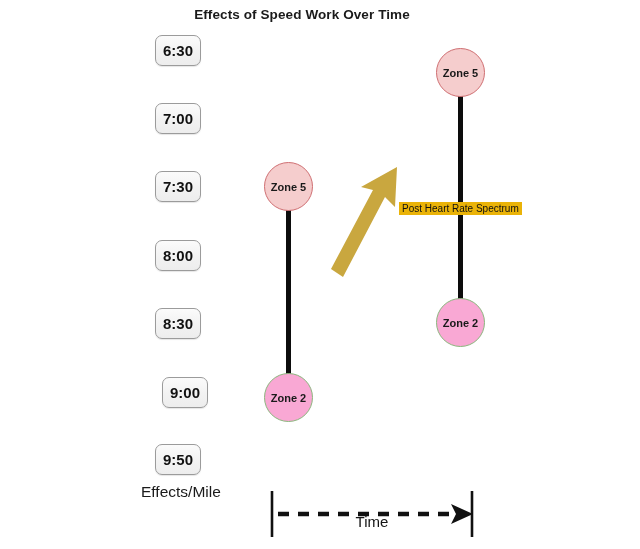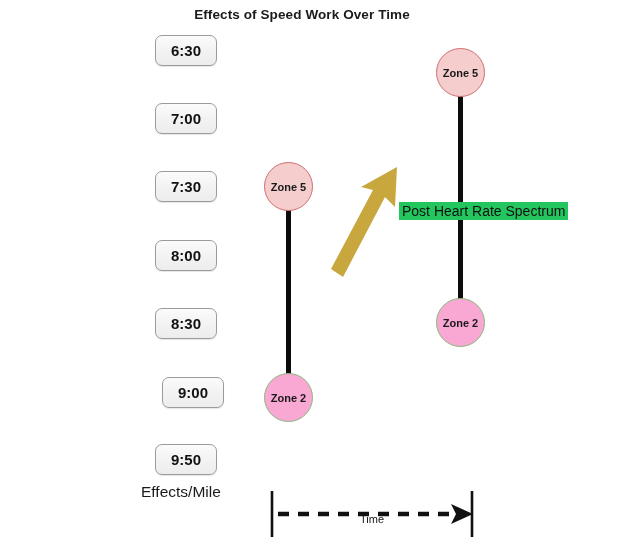--- a/index.html
+++ b/index.html
@@ -29,21 +29,21 @@
     text-align: center;
     font-size: 13.5px;
     font-weight: bold;
     color: #1a1a1a;
     letter-spacing: 0.1px;
   }
 
   
   .pace-box {
     position: absolute;
-    width: 62px;
+    width: 46px;
     height: 31px;
     box-sizing: border-box;
     border: 1.4px solid #9b9b9b;
     border-radius: 7px;
     background: linear-gradient(180deg, #fbfbfb 0%, #f2f2f2 55%, #ededed 100%);
     box-shadow: 0 1px 1px rgba(0,0,0,0.10);
     display: flex;
     align-items: center;
     justify-content: center;
     font-size: 15px;
@@ -81,24 +81,24 @@
     border: 1.6px solid #cf6f72;
   }
   .zone-node.low {
     background: #f9a8d4;
     border: 1.6px solid #8bb77e;
   }
 
   
   .spectrum-caption {
     position: absolute;
-    font-size: 14px;
+    font-size: 10px;
     color: #111111;
     white-space: nowrap;
-    background: #22c55e;
+    background: #eab308;
     padding: 1px 3px;
   }
 
   
   #progress-arrow {
     position: absolute;
     left: 329px;
     top: 163px;
     width: 78px;
     height: 122px;
@@ -111,21 +111,21 @@
     top: 489px;
     width: 208px;
     height: 60px;
   }
   #time-axis-label {
     position: absolute;
     left: 268px;
     top: 513px;
     width: 208px;
     text-align: center;
-    font-size: 11px;
+    font-size: 15px;
     color: #141414;
   }
 </style>
 </head>
 <body>
 
 <div id="chart-root">
 
   <div id="chart-title">Effects of Speed Work Over Time</div>
 

